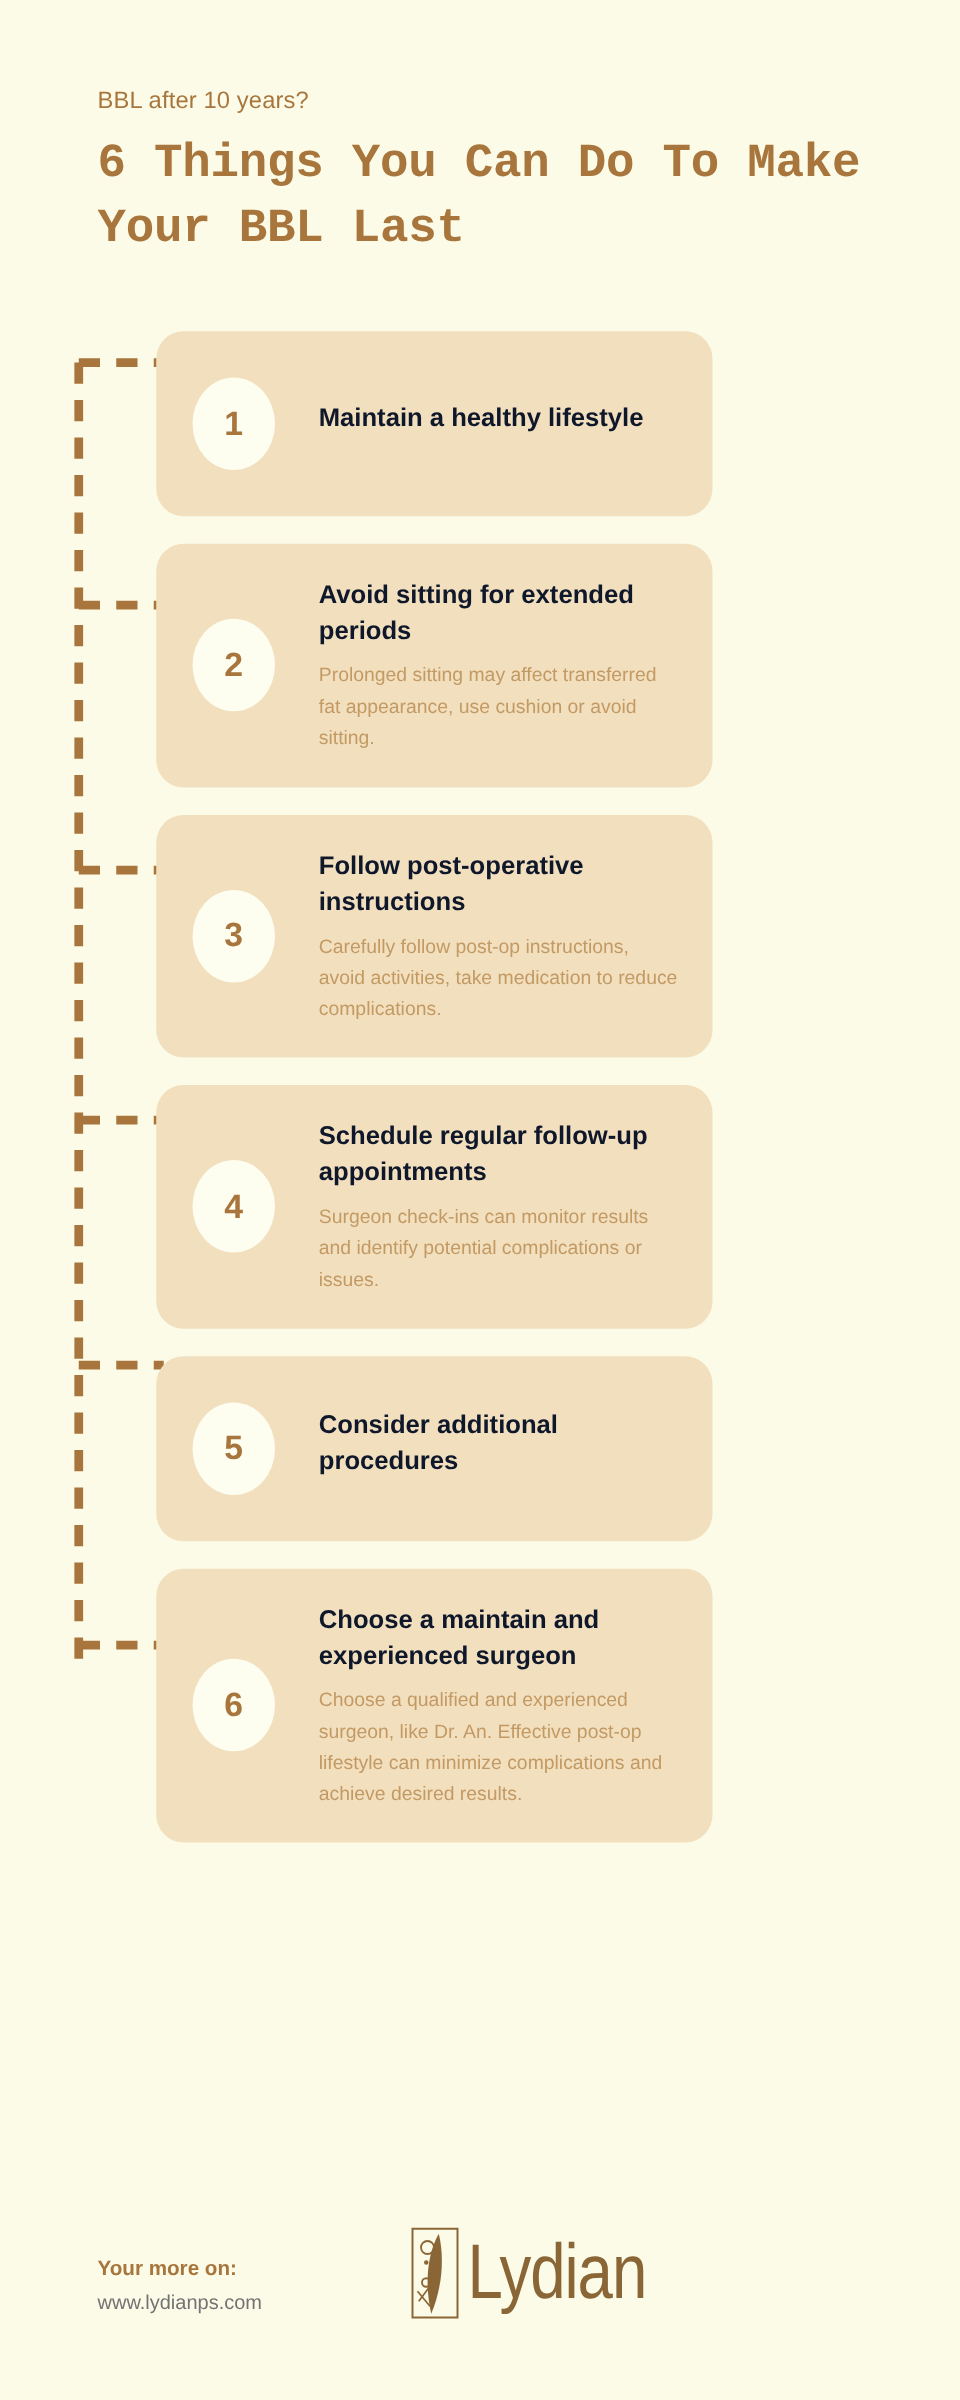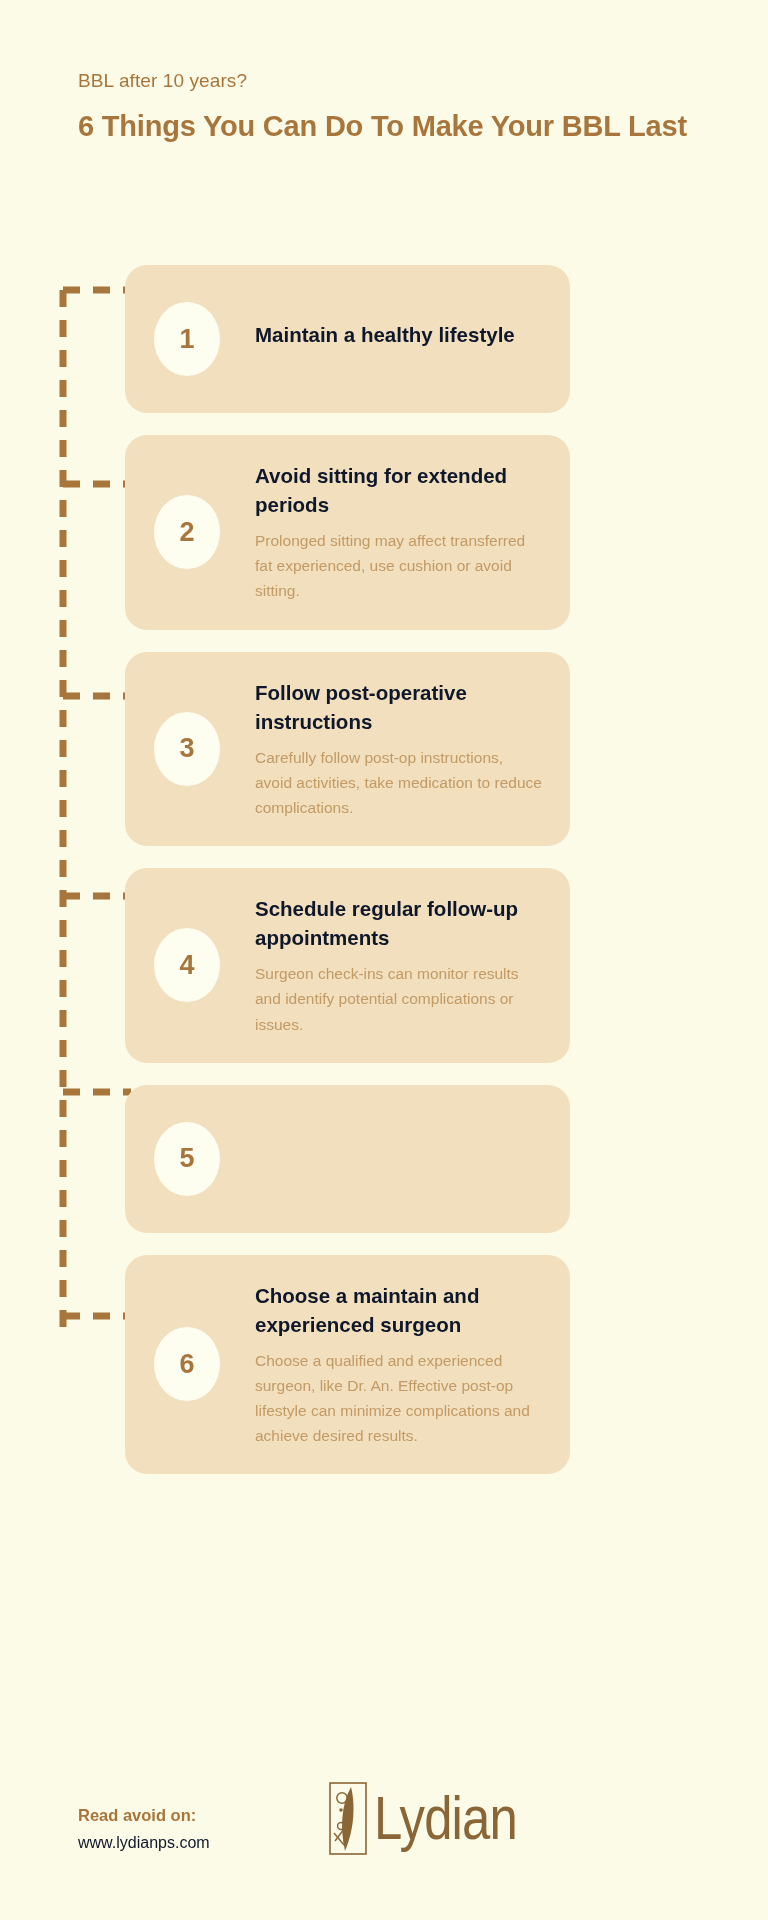--- a/index.html
+++ b/index.html
@@ -31,25 +31,26 @@
     width: 620px;
   }
   .eyebrow {
     font-size: 19px;
     color: #a8763c;
     letter-spacing: 0.1px;
     margin-bottom: 14px;
     font-weight: 400;
   }
   .headline {
-    font-size: 29px;
+    font-size: 38px;
     line-height: 1.38;
     font-weight: bold;
     color: #a8763c;
     letter-spacing: -0.2px;
+    font-family: Liberation Mono, monospace;
   }
 
   
   .connector {
     position: absolute;
     left: 0;
     top: 0;
     width: 768px;
     height: 1920px;
     pointer-events: none;
@@ -121,21 +122,21 @@
   .footer-left { padding-bottom: 4px; }
 
   .read-more {
     font-size: 16.5px;
     font-weight: bold;
     color: #a8763c;
     margin-bottom: 9px;
   }
   .site-url {
     font-size: 16px;
-    color: #0f172a;
+    color: #737373;
   }
 
   .logo {
     display: flex;
     align-items: center;
     gap: 6px;
   }
   .logo-mark {
     width: 40px;
     height: 75px;
@@ -183,50 +184,51 @@
   <div class="cards">
 
     <div class="card">
       <div class="badge">1</div>
       <div class="card-title">Maintain a healthy lifestyle</div>
     </div>
 
     <div class="card">
       <div class="badge">2</div>
       <div class="card-title">Avoid sitting for extended periods</div>
-      <div class="card-body">Prolonged sitting may affect transferred fat experienced, use cushion or avoid sitting.</div>
+      <div class="card-body">Prolonged sitting may affect transferred fat appearance, use cushion or avoid sitting.</div>
     </div>
 
     <div class="card">
       <div class="badge">3</div>
       <div class="card-title">Follow post-operative instructions</div>
       <div class="card-body">Carefully follow post-op instructions, avoid activities, take medication to reduce complications.</div>
     </div>
 
     <div class="card">
       <div class="badge">4</div>
       <div class="card-title">Schedule regular follow-up appointments</div>
       <div class="card-body">Surgeon check-ins can monitor results and identify potential complications or issues.</div>
     </div>
 
     <div class="card">
       <div class="badge">5</div>
+      <div class="card-title">Consider additional procedures</div>
     </div>
 
     <div class="card">
       <div class="badge">6</div>
       <div class="card-title">Choose a maintain and experienced surgeon</div>
       <div class="card-body">Choose a qualified and experienced surgeon, like Dr. An. Effective post-op lifestyle can minimize complications and achieve desired results.</div>
     </div>
 
   </div>
 
   <div class="footer">
     <div class="footer-left">
-      <div class="read-more">Read avoid on:</div>
+      <div class="read-more">Your more on:</div>
       <div class="site-url">www.lydianps.com</div>
     </div>
 
     <div class="logo">
       <svg class="logo-mark" viewBox="0 0 40 75" aria-hidden="true">
         <rect x="2" y="2" width="36" height="71" fill="none" stroke="#8a6637" stroke-width="1.6"></rect>
         <path d="M23 6 C27 22, 27 46, 17 70 C12 48, 13 24, 23 6 Z" fill="#8a6637"></path>
         <circle cx="14" cy="17" r="5.2" fill="none" stroke="#8a6637" stroke-width="1.5"></circle>
         <circle cx="13" cy="29" r="1.8" fill="#8a6637"></circle>
         <circle cx="13" cy="45" r="3.4" fill="none" stroke="#8a6637" stroke-width="1.5"></circle>

